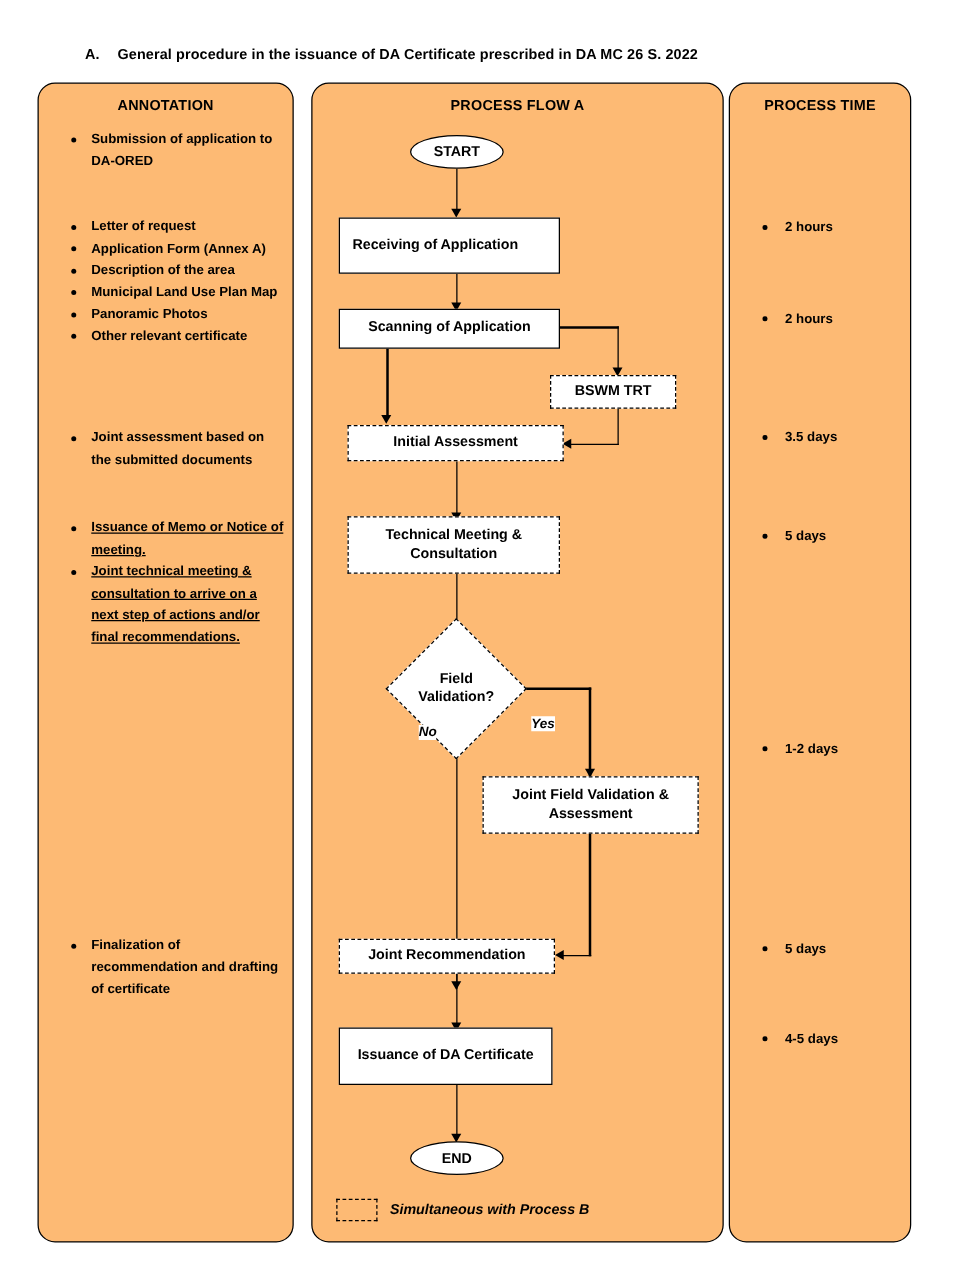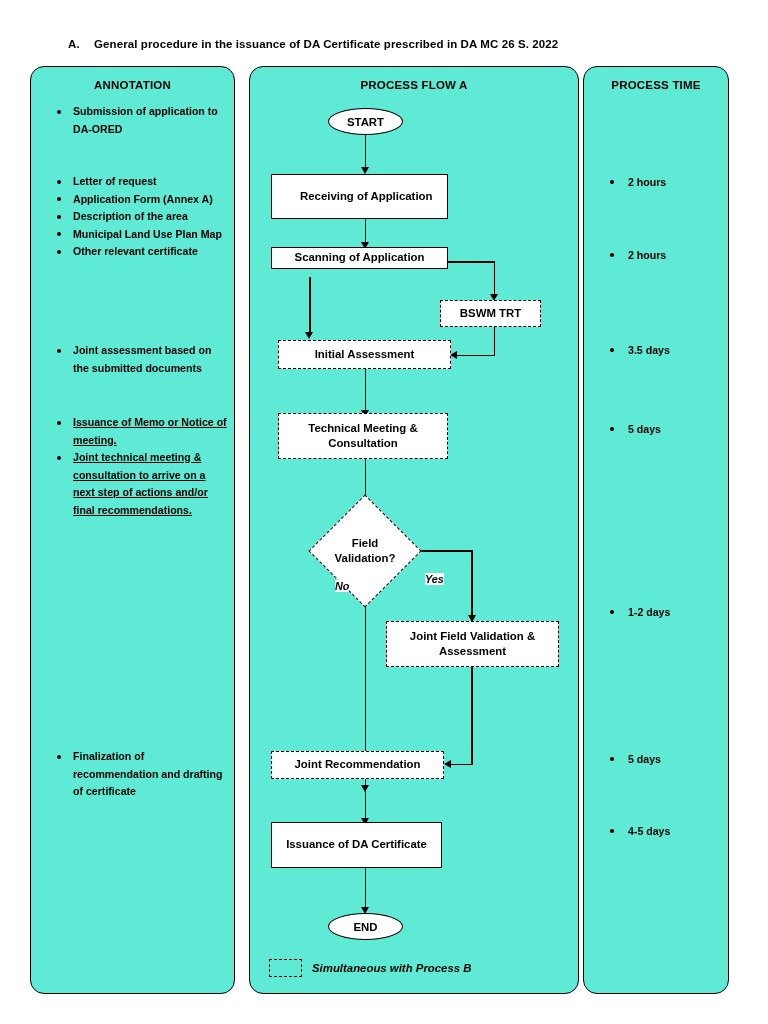--- a/index.html
+++ b/index.html
@@ -27,21 +27,21 @@
     letter-spacing: .1px;
     white-space: nowrap;
   }
   #doc-title .title-letter { display: inline-block; width: 26px; }
 
   
   .panel {
     position: absolute;
     border: 1.6px solid #000;
     border-radius: 14px;
-    background: #5eead4;
+    background: #fdba74;
     box-sizing: border-box;
   }
   #panel-annotation { left: 30px;  top: 66px; width: 205px; height: 928px; }
   #panel-process    { left: 249px; top: 66px; width: 330px; height: 928px; }
   #panel-time       { left: 583px; top: 66px; width: 146px; height: 928px; }
 
   .panel-heading {
     position: absolute;
     top: 12px;
     left: 0;
@@ -100,21 +100,21 @@
     justify-content: center;
     text-align: center;
     font-size: 11.4px;
     font-weight: bold;
     line-height: 15.5px;
     background: #fff;
     z-index: 3;
   }
   .node.solid  { border: 1.4px solid #000; }
   .node.dashed { border: 1.6px dashed #000; }
-  .node.leftal { justify-content: flex-start; text-align: left; padding-left: 28px; }
+  .node.leftal { justify-content: flex-start; text-align: left; padding-left: 10px; }
 
   .terminator {
     position: absolute;
     box-sizing: border-box;
     border: 1.4px solid #000;
     border-radius: 50%;
     display: flex;
     align-items: center;
     justify-content: center;
     font-size: 11.4px;
@@ -213,20 +213,21 @@
 
   <div class="bullet-group" style="top:36px;">
     <div class="bullet-row">Submission of application to DA-ORED</div>
   </div>
 
   <div class="bullet-group" style="top:106px;">
     <div class="bullet-row">Letter of request</div>
     <div class="bullet-row">Application Form (Annex A)</div>
     <div class="bullet-row">Description of the area</div>
     <div class="bullet-row">Municipal Land Use Plan Map</div>
+    <div class="bullet-row">Panoramic Photos</div>
     <div class="bullet-row">Other relevant certificate</div>
   </div>
 
   <div class="bullet-group" style="top:275px;">
     <div class="bullet-row">Joint assessment based on the submitted documents</div>
   </div>
 
   <div class="bullet-group" style="top:347px;text-decoration:underline;">
     <div class="bullet-row">Issuance of Memo or Notice of meeting.</div>
     <div class="bullet-row">Joint technical meeting &amp; consultation to arrive on a next step of actions and/or final recommendations.</div>
@@ -248,21 +249,21 @@
   <div class="vline" style="left:114.5px; top:68px; height:34px;"></div>
   <div class="arrow-down" style="left:110.7px; top:100px;"></div>
 
   <div class="node solid leftal" style="left:21px; top:107px; width:177px; height:45px;">
     <span>Receiving of Application</span>
   </div>
 
   <div class="vline" style="left:114.5px; top:152px; height:26px;"></div>
   <div class="arrow-down" style="left:110.7px; top:175px;"></div>
 
-  <div class="node solid" style="left:21px; top:180px; width:177px; height:22px;">
+  <div class="node solid" style="left:21px; top:180px; width:177px; height:32px;">
     <span>Scanning of Application</span>
   </div>
 
   <div class="hline" style="left:198px; top:194px; width:47px;"></div>
   <div class="vline" style="left:243.6px; top:194px; height:36px;"></div>
   <div class="arrow-down" style="left:239.8px; top:227px;"></div>
 
   <div class="node dashed" style="left:190px; top:233px; width:101px; height:27px;">
     <span>BSWM TRT</span>
   </div>
@@ -340,21 +341,21 @@
   </div>
   <div class="time-group" style="top:180px;">
     <div class="time-row">2 hours</div>
   </div>
   <div class="time-group" style="top:275px;">
     <div class="time-row">3.5 days</div>
   </div>
   <div class="time-group" style="top:354px;">
     <div class="time-row">5 days</div>
   </div>
-  <div class="time-group" style="top:537px;">
+  <div class="time-group" style="top:524px;">
     <div class="time-row">1-2 days</div>
   </div>
   <div class="time-group" style="top:684px;">
     <div class="time-row">5 days</div>
   </div>
   <div class="time-group" style="top:756px;">
     <div class="time-row">4-5 days</div>
   </div>
 </div>
 

